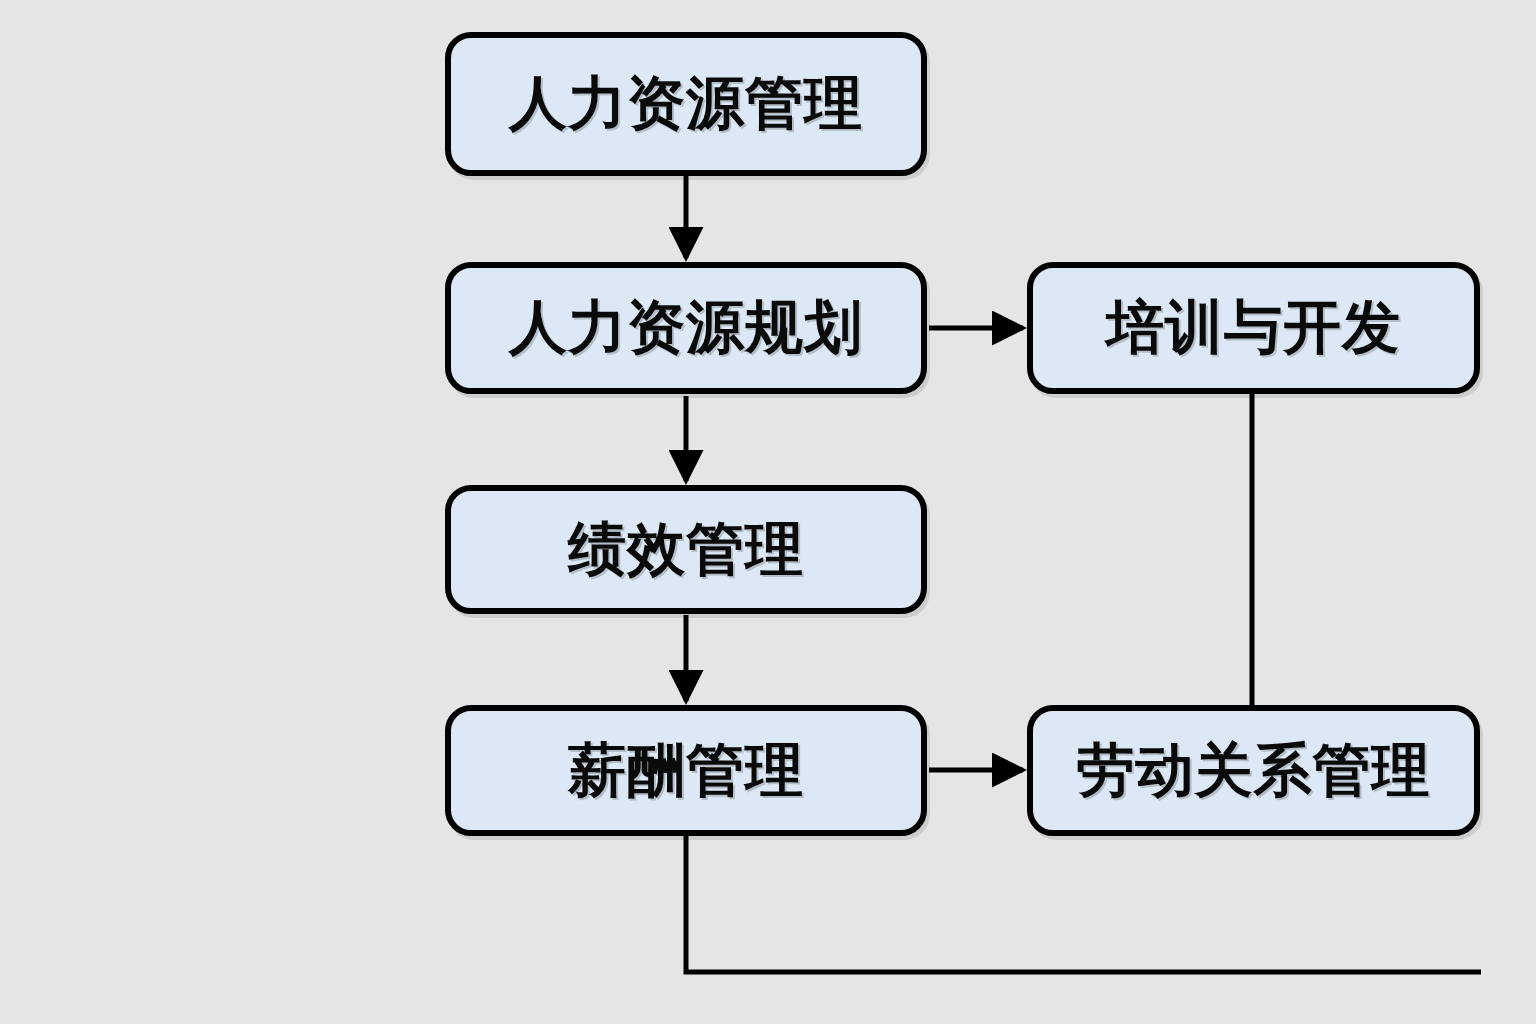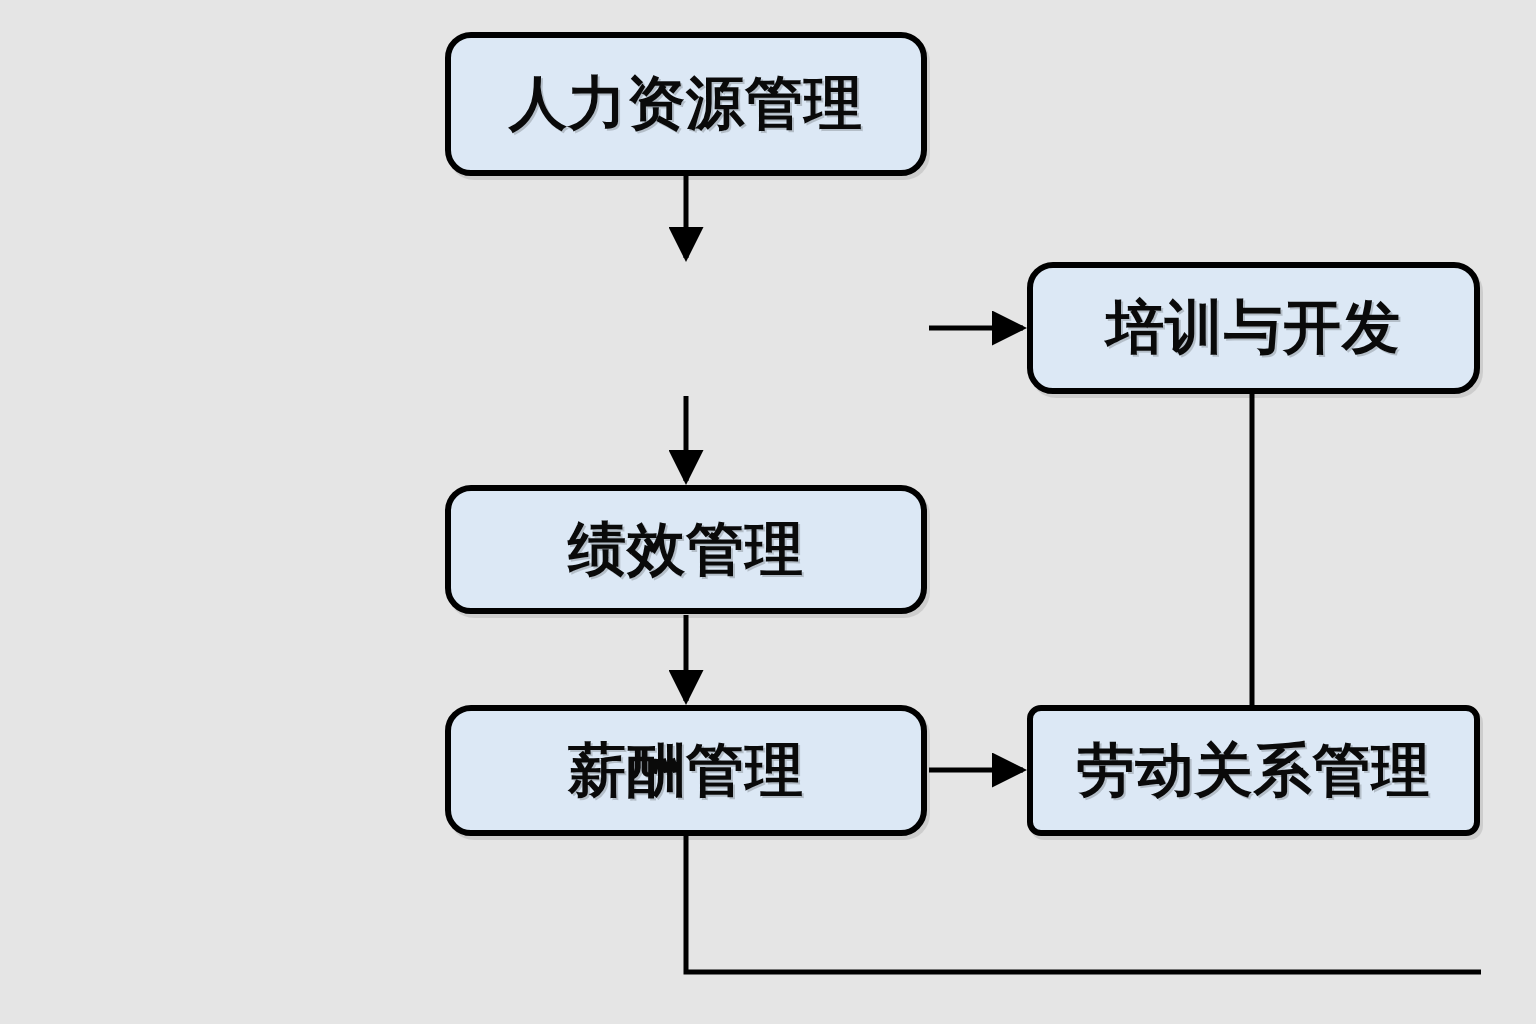--- a/index.html
+++ b/index.html
@@ -44,21 +44,21 @@
     letter-spacing: 1px;
     text-shadow: 2px 2px 0 rgba(0,0,0,0.18);
   }
 
   
   #node-hrm      { left: 445px; top: 32px;  width: 482px; height: 144px; }
   #node-hrp      { left: 445px; top: 262px; width: 482px; height: 132px; }
   #node-training { left: 1027px; top: 262px; width: 453px; height: 132px; }
   #node-perf     { left: 445px; top: 485px; width: 482px; height: 129px; }
   #node-comp     { left: 445px; top: 705px; width: 482px; height: 131px; }
-  #node-labor    { left: 1027px; top: 705px; width: 453px; height: 131px; border-radius: 14px; }
+  #node-labor    { left: 1027px; top: 705px; width: 453px; height: 131px; }
 
   #node-hrm      .node-label { font-size: 58px; }
   #node-hrp      .node-label { font-size: 58px; }
   #node-training .node-label { font-size: 58px; text-align: right; }
   #node-perf     .node-label { font-size: 58px; }
   #node-comp     .node-label { font-size: 58px; text-align: center; }
   #node-labor    .node-label { font-size: 58px; }
 </style>
 </head>
 <body>
@@ -84,20 +84,23 @@
 
     <line x1="1252" y1="394" x2="1252" y2="705" stroke="#000000" stroke-width="5"></line>
 
     <polyline points="686,836 686,972 1481,972" fill="none" stroke="#000000" stroke-width="5"></polyline>
   </svg>
 
   <div class="node" id="node-hrm">
     <span class="node-label">人力资源管理</span>
   </div>
 
+  <div class="node" id="node-hrp">
+    <span class="node-label">人力资源规划</span>
+  </div>
 
   <div class="node" id="node-training">
     <span class="node-label">培训与开发</span>
   </div>
 
   <div class="node" id="node-perf">
     <span class="node-label">绩效管理</span>
   </div>
 
   <div class="node" id="node-comp">

